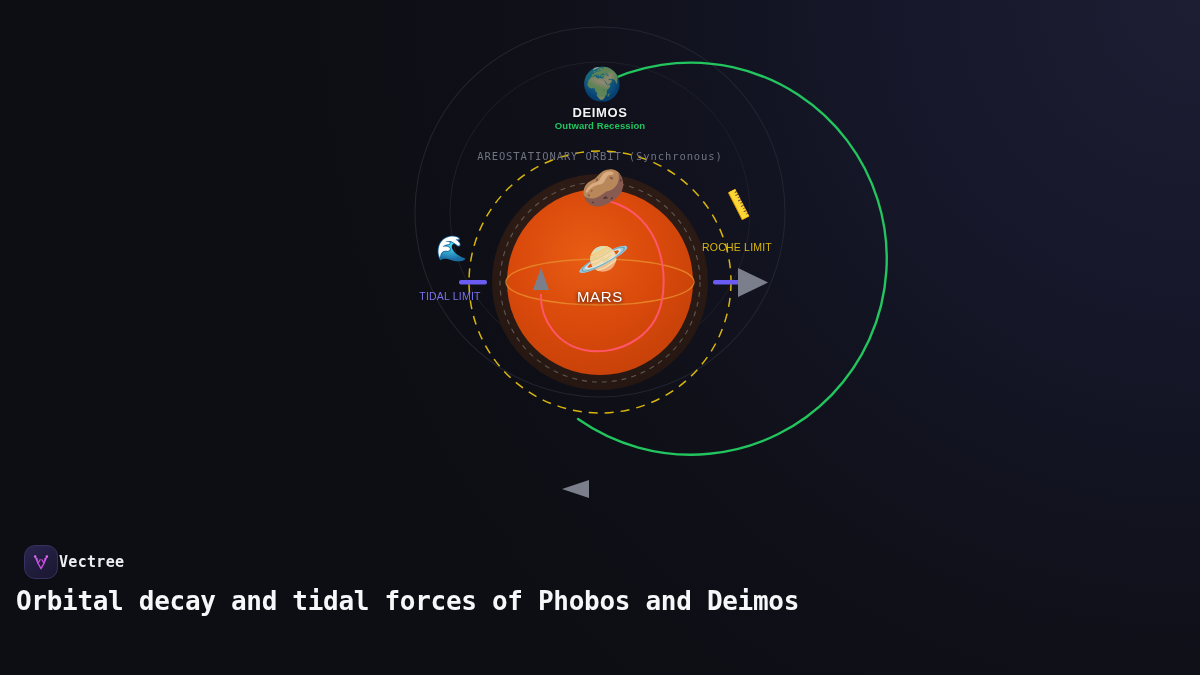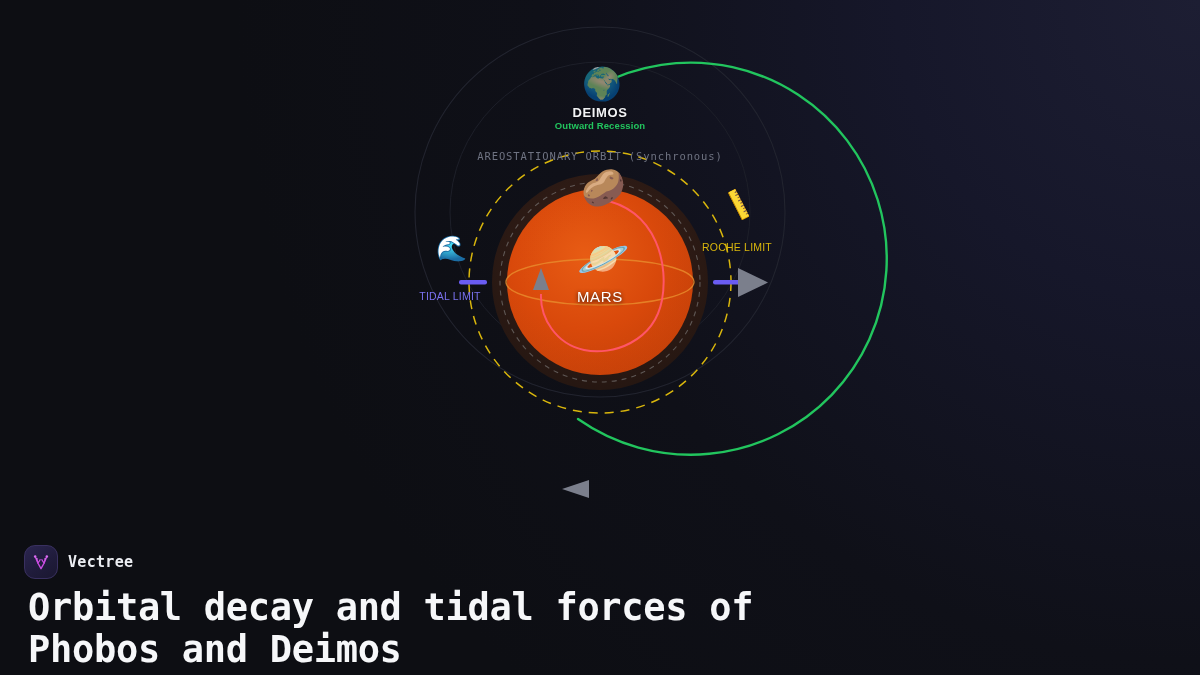--- a/index.html
+++ b/index.html
@@ -74,41 +74,41 @@
   
   #footer {
     position:absolute;
     left:0; bottom:0;
     width:1200px; height:145px;
     padding:0 24px;
   }
   #brand {
     position:absolute;
     left:24px; top:15px;
-    display:flex; align-items:center; gap:10px;
+    display:flex; align-items:center; gap:1px;
   }
   #logo {
     width:34px; height:34px;
     border-radius:11px;
     background:linear-gradient(145deg,#2b2550 0%,#201c3c 55%,#1a1730 100%);
     border:1px solid #393060;
     display:flex; align-items:center; justify-content:center;
   }
   #brand-name {
     font-family:"DejaVu Sans Mono","Liberation Mono",monospace;
     font-size:15px; font-weight:700;
     color:#eceef3;
     letter-spacing:.3px;
   }
   #headline {
     position:absolute;
-    left:28px; top:57px;
+    left:16px; top:57px;
     width:790px;
     font-family:"DejaVu Sans Mono","Liberation Mono",monospace;
-    font-size:37px;
+    font-size:26px;
     font-weight:700;
     line-height:1.13;
     letter-spacing:-0.3px;
     color:#f6f7f9;
   }
   #url {
     position:absolute;
     right:24px; bottom:30px;
     font-family:"DejaVu Sans Mono","Liberation Mono",monospace;
     font-size:12.5px;

